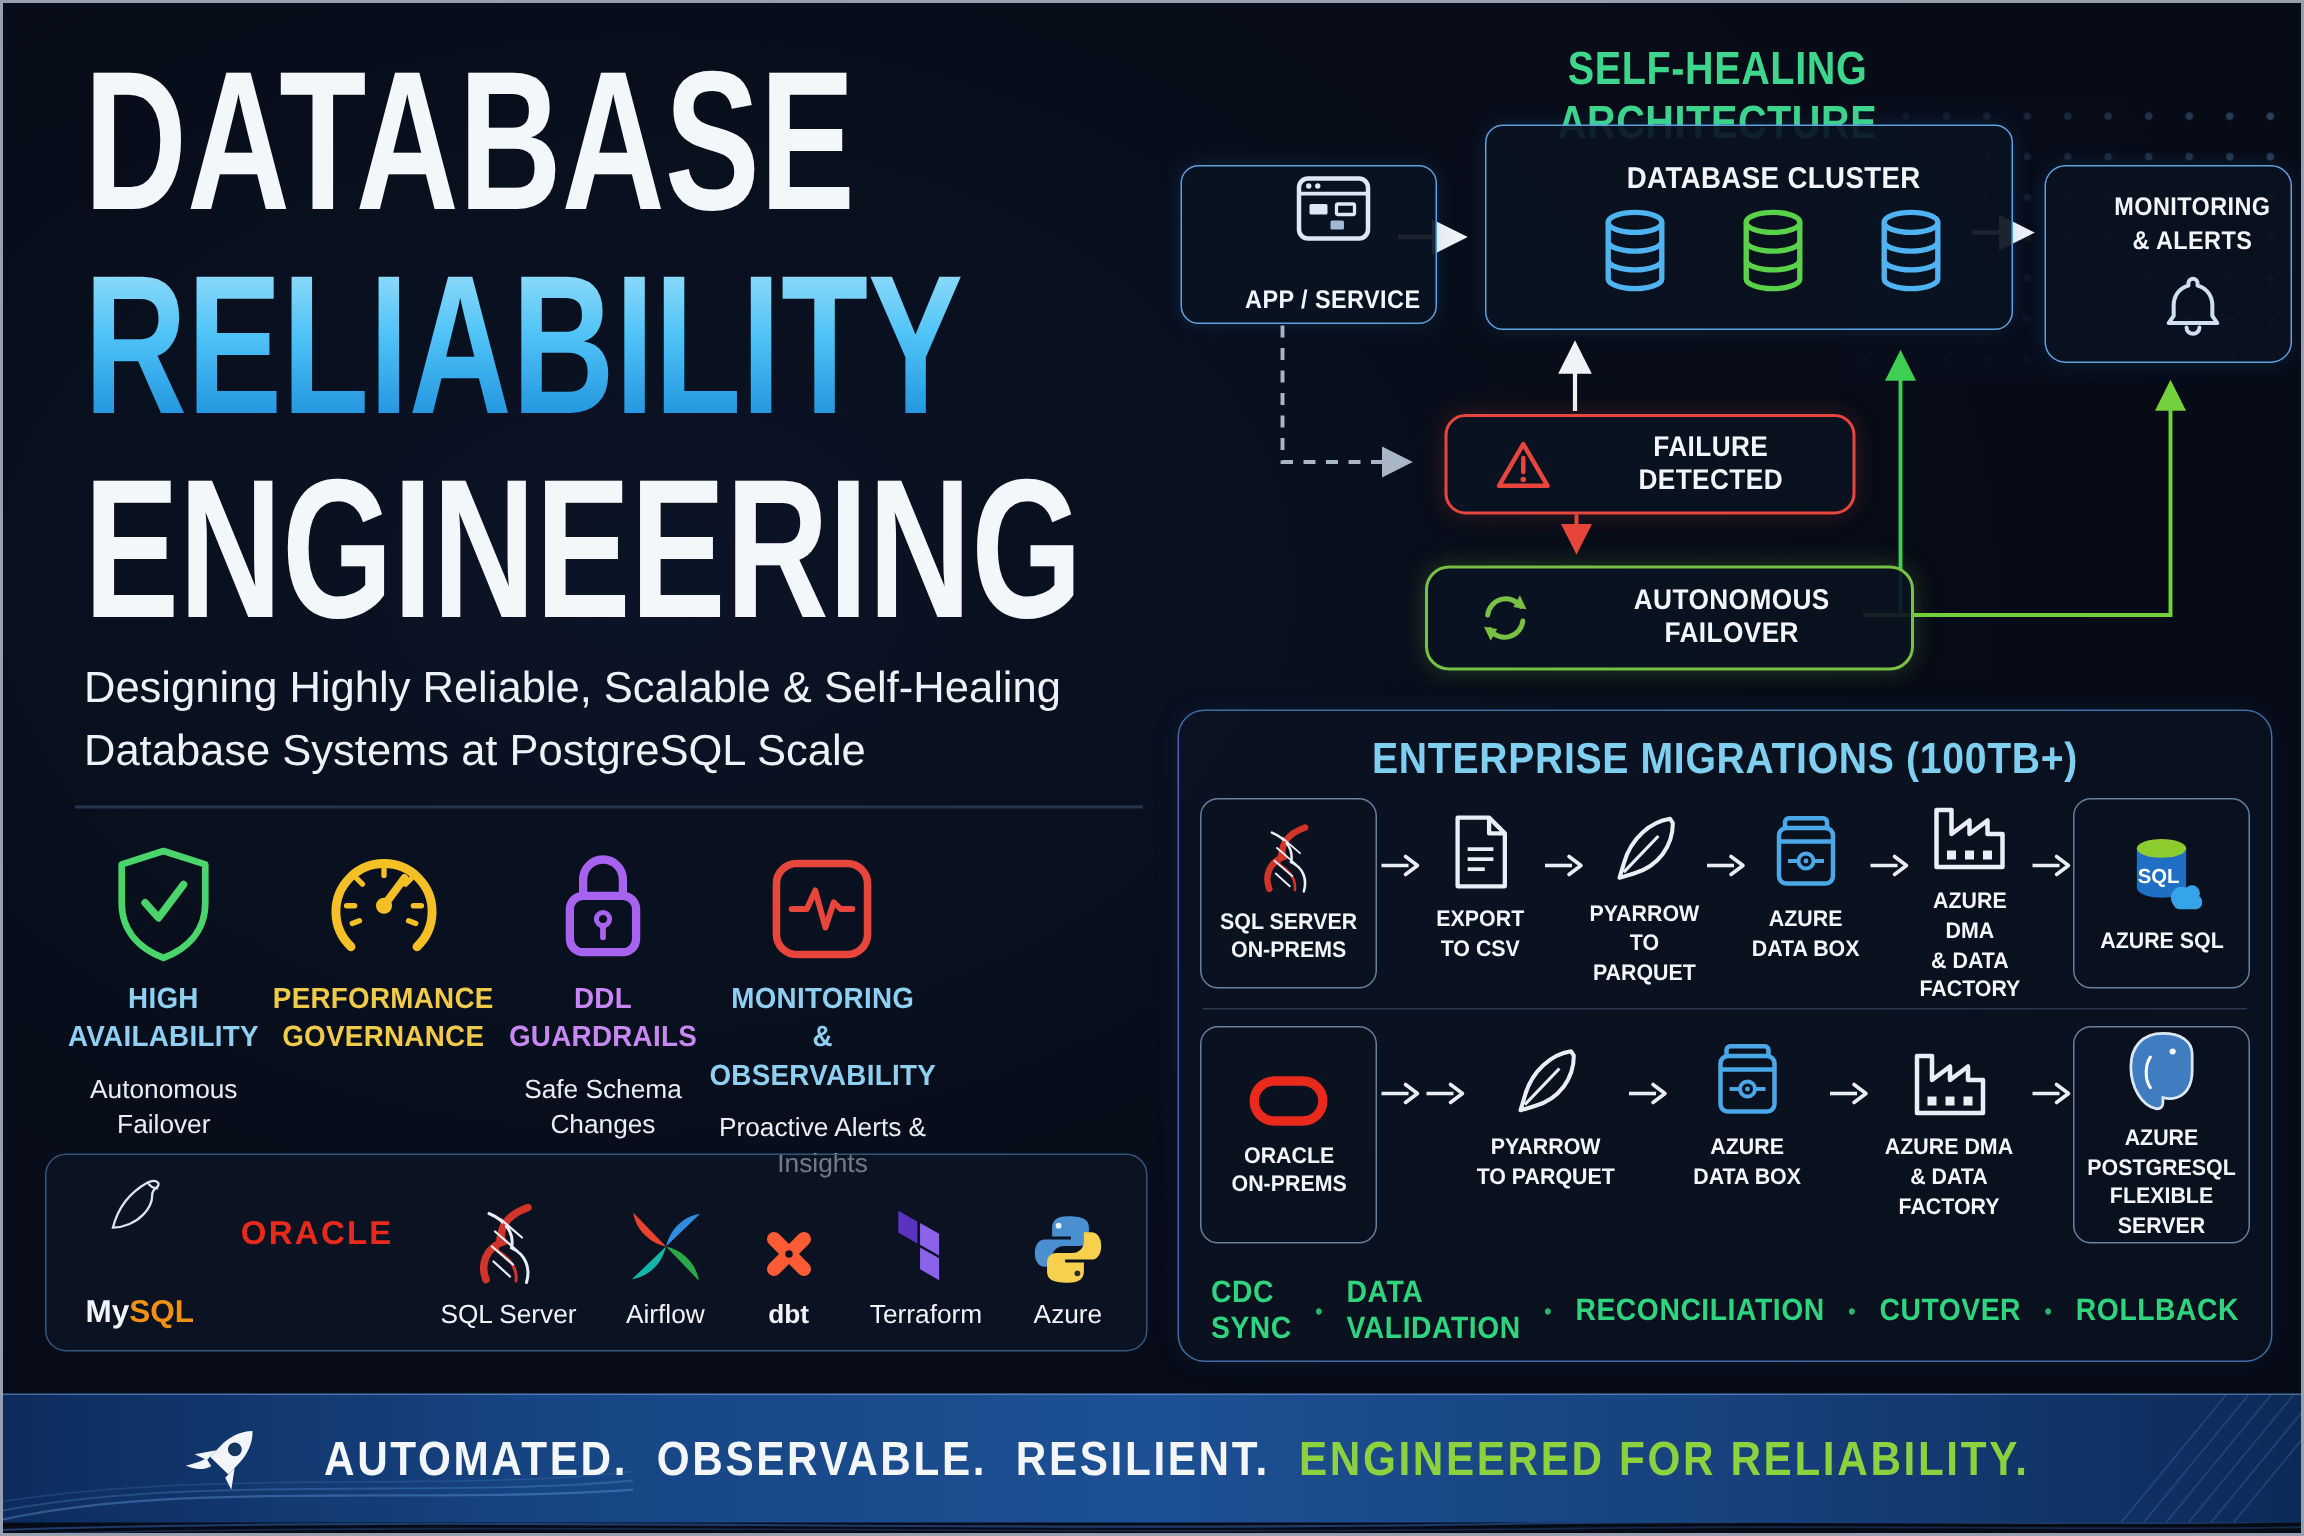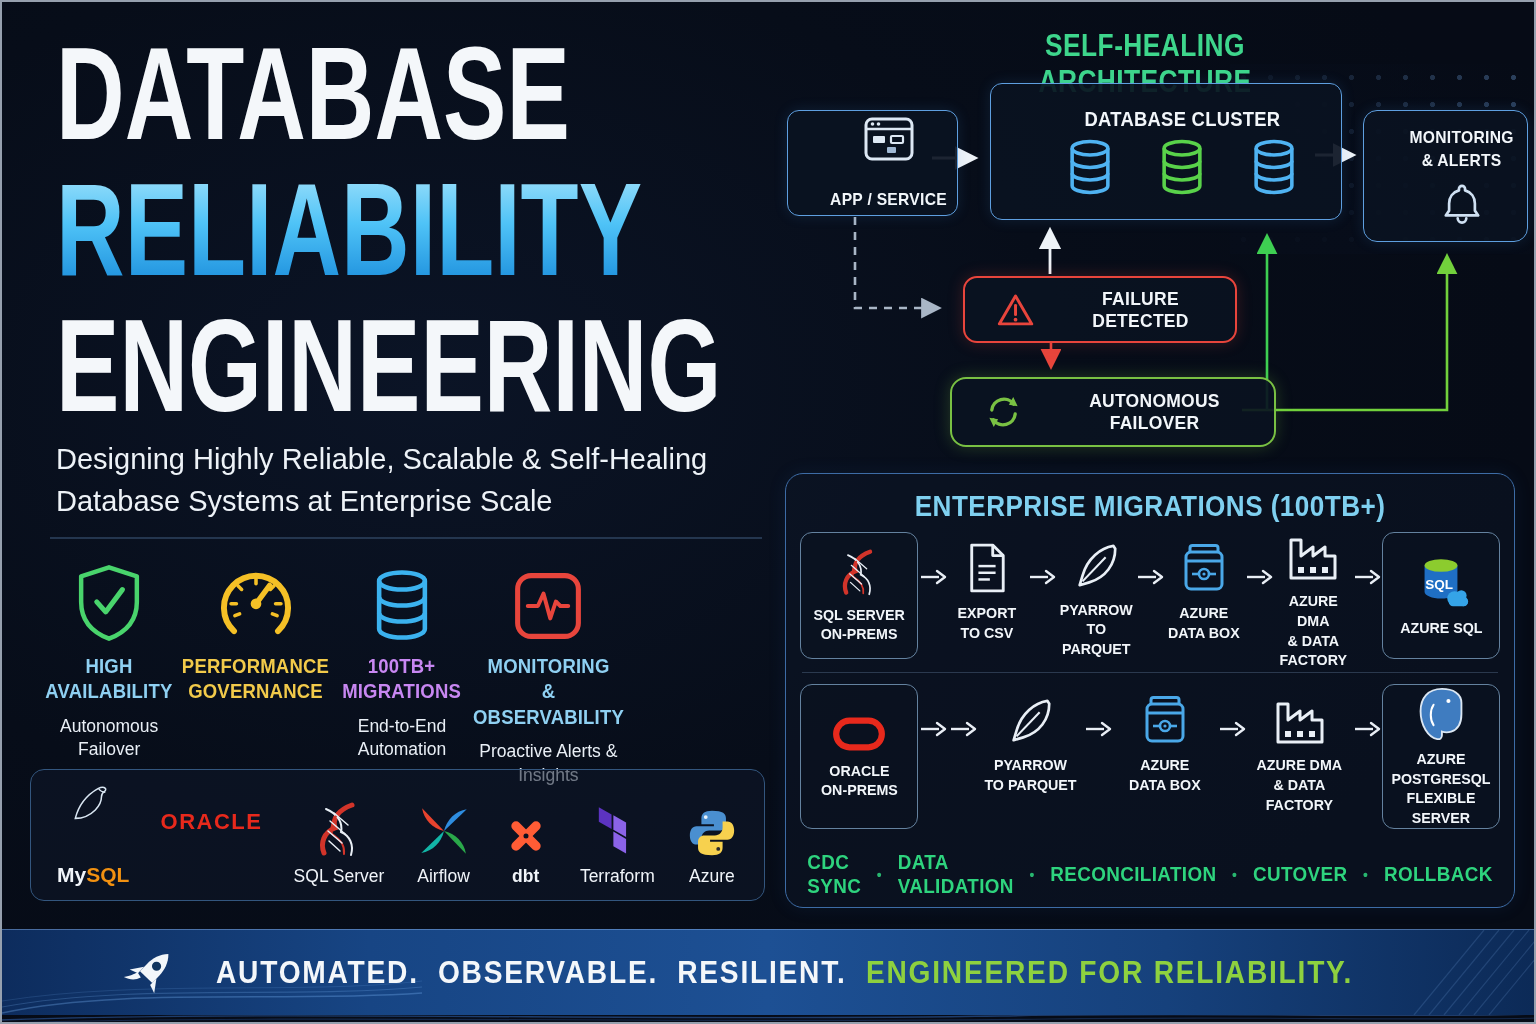--- a/index.html
+++ b/index.html
@@ -107,21 +107,21 @@
 <div class="page">
 
   <div class="abs dots"></div>
   <div class="abs dots-fade"></div>
 
   <div class="abs hero-line hero-1">DATABASE</div>
   <div class="abs hero-line hero-2">RELIABILITY</div>
   <div class="abs hero-line hero-3">ENGINEERING</div>
   <div class="abs hero-sub">
     <div>Designing Highly Reliable, Scalable &amp; Self-Healing</div>
-    <div>Database Systems at Enterprise Scale</div>
+    <div>Database Systems at PostgreSQL Scale</div>
   </div>
   <div class="abs hero-divider"></div>
 
   <div class="abs features">
     <div class="feat">
       <div class="f-icon">
         <svg width="72" height="78" viewBox="0 0 64 70">
           <path d="M32 3 L57 11 V34 C57 52 45 62 32 67 C19 62 7 52 7 34 V11 Z" fill="none" stroke="#49d46c" stroke-width="4" stroke-linejoin="round"></path>
           <path d="M21 34 L29 43 L44 23" fill="none" stroke="#49d46c" stroke-width="4.5" stroke-linecap="round" stroke-linejoin="round"></path>
         </svg>
@@ -145,30 +145,30 @@
           </g>
           <line x1="32" y1="30" x2="43.5" y2="14.5" stroke="#f5c026" stroke-width="4.5" stroke-linecap="round"></line>
           <circle cx="32" cy="30" r="4.5" fill="#f5c026"></circle>
         </svg>
       </div>
       <div class="f-title pre">PERFORMANCE
 GOVERNANCE</div>
     </div>
     <div class="feat">
       <div class="f-icon">
-        <svg width="64" height="74" viewBox="0 0 56 64">
-          <ellipse cx="28" cy="11" rx="20" ry="7.5" fill="none" stroke="#3bb2ef" stroke-width="4"></ellipse>
-          <path d="M8 11 V53 c0 4.2 9 7.5 20 7.5 s20 -3.3 20 -7.5 V11" fill="none" stroke="#3bb2ef" stroke-width="4"></path>
-          <path d="M8 25 c0 4.2 9 7.5 20 7.5 s20 -3.3 20 -7.5" fill="none" stroke="#3bb2ef" stroke-width="4"></path>
-          <path d="M8 39 c0 4.2 9 7.5 20 7.5 s20 -3.3 20 -7.5" fill="none" stroke="#3bb2ef" stroke-width="4"></path>
-        </svg>
-      </div>
-      <div class="f-title pre">100TB+
-MIGRATIONS</div>
-      <div class="f-sub">End-to-End Automation</div>
+        <svg width="64" height="74" viewBox="0 0 58 66">
+          <path d="M17 26 V16 a12 12 0 0 1 24 0 V26" fill="none" stroke="#a763f0" stroke-width="5"></path>
+          <rect x="9" y="26" width="40" height="34" rx="8" fill="none" stroke="#a763f0" stroke-width="5"></rect>
+          <circle cx="29" cy="40" r="4" fill="none" stroke="#a763f0" stroke-width="3"></circle>
+          <line x1="29" y1="44" x2="29" y2="51" stroke="#a763f0" stroke-width="3.5" stroke-linecap="round"></line>
+        </svg>
+      </div>
+      <div class="f-title pre">DDL
+GUARDRAILS</div>
+      <div class="f-sub">Safe Schema Changes</div>
     </div>
     <div class="feat">
       <div class="f-icon">
         <svg width="72" height="72" viewBox="0 0 64 64">
           <rect x="5" y="5" width="54" height="54" rx="12" fill="none" stroke="#e8453c" stroke-width="4.5"></rect>
           <polyline points="14,32 23,32 28,21 34,43 39,28 43,32 50,32" fill="none" stroke="#e8453c" stroke-width="3.5" stroke-linecap="round" stroke-linejoin="round"></polyline>
         </svg>
       </div>
       <div class="f-title pre">MONITORING
 &amp; OBSERVABILITY</div>

